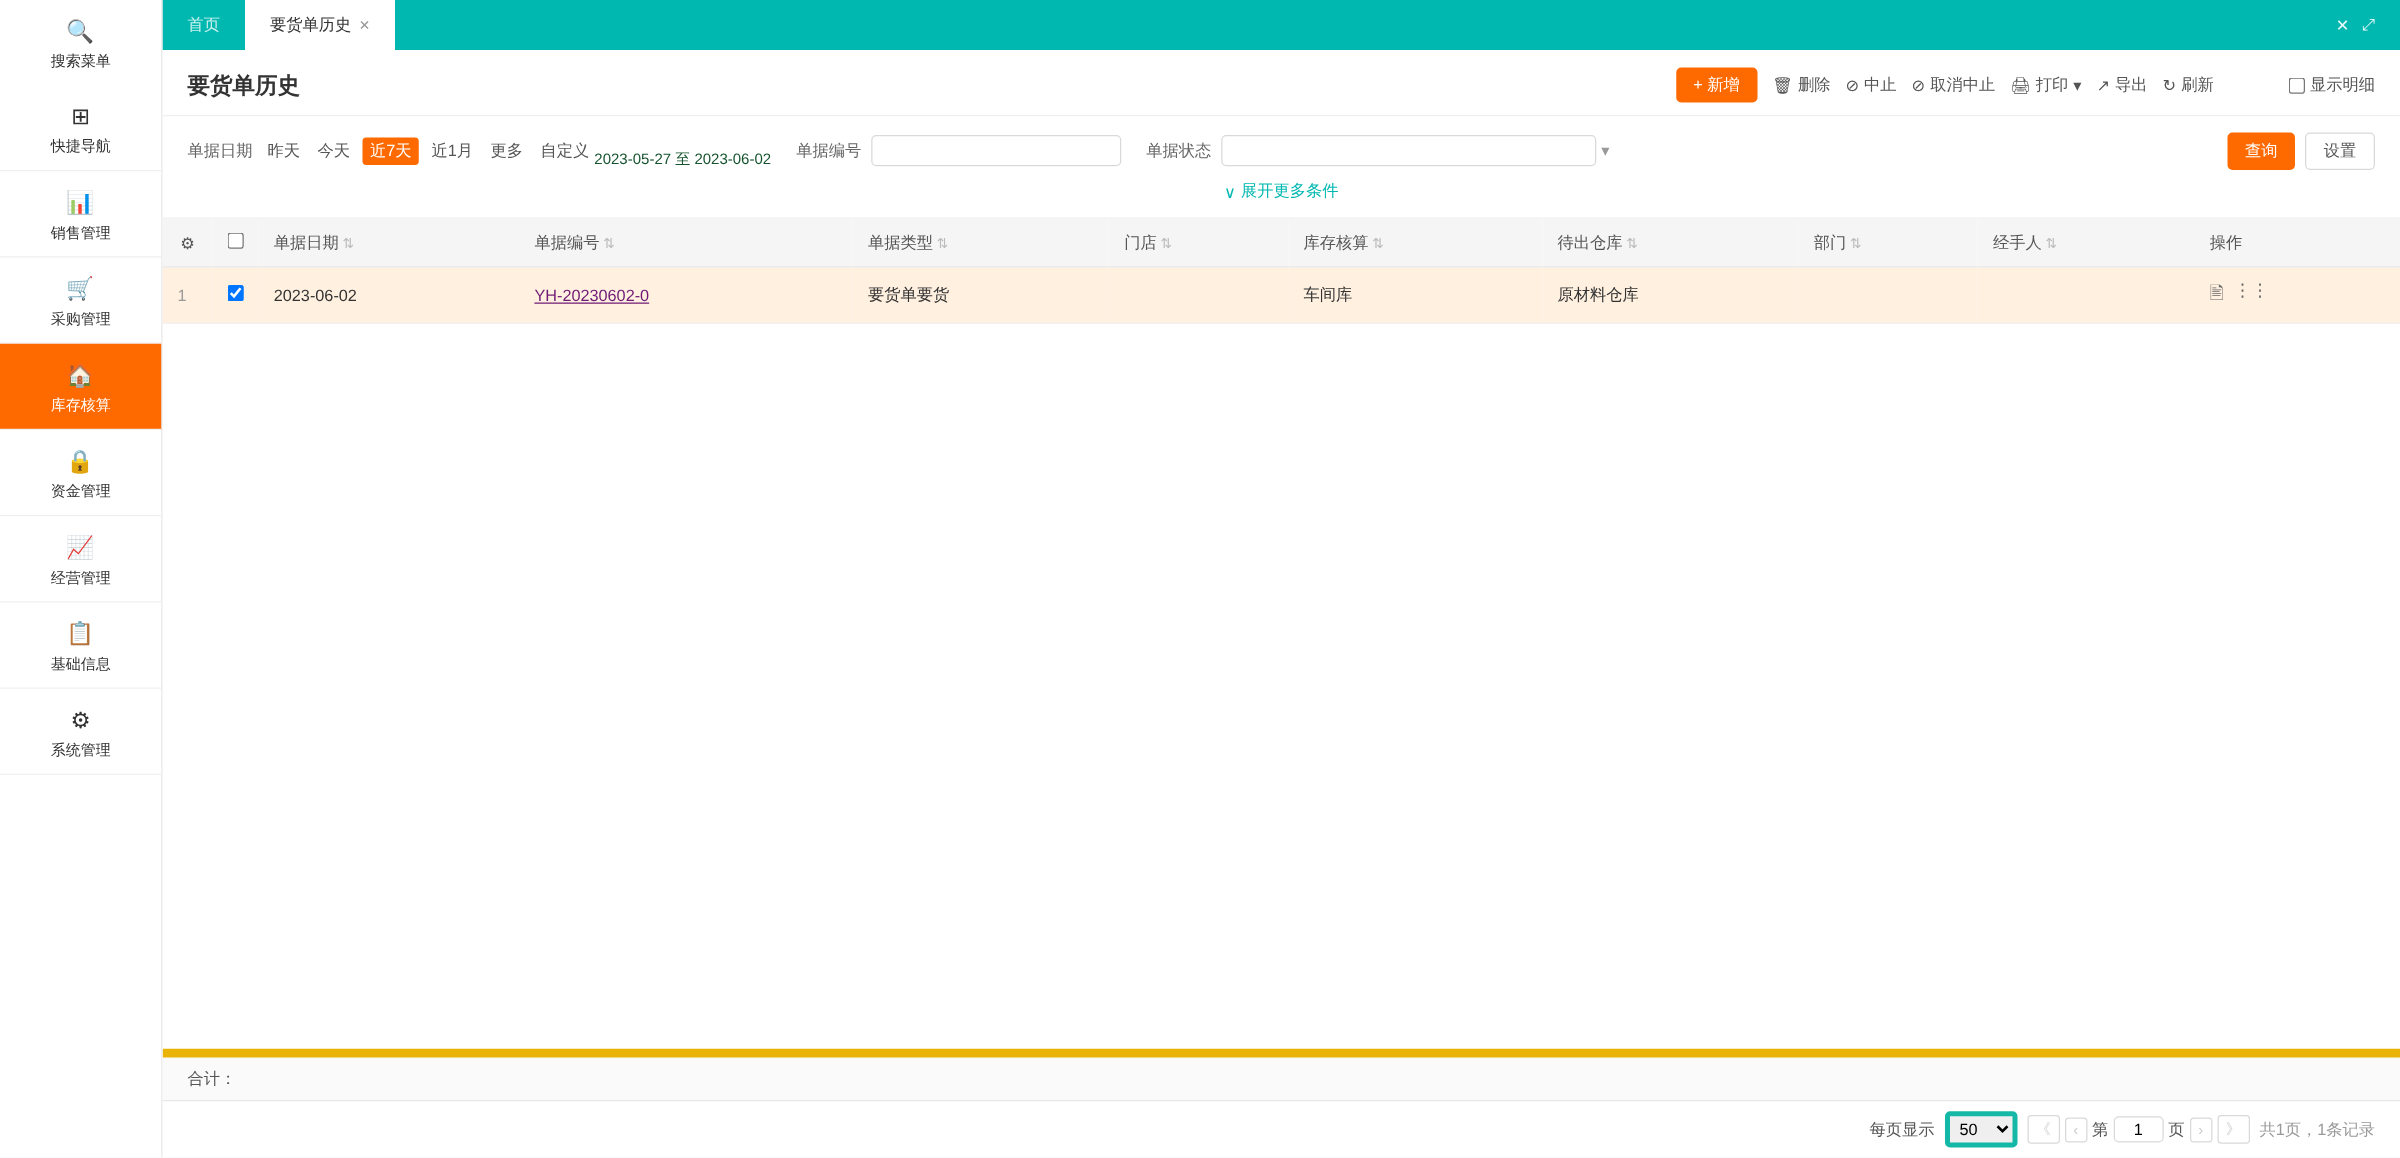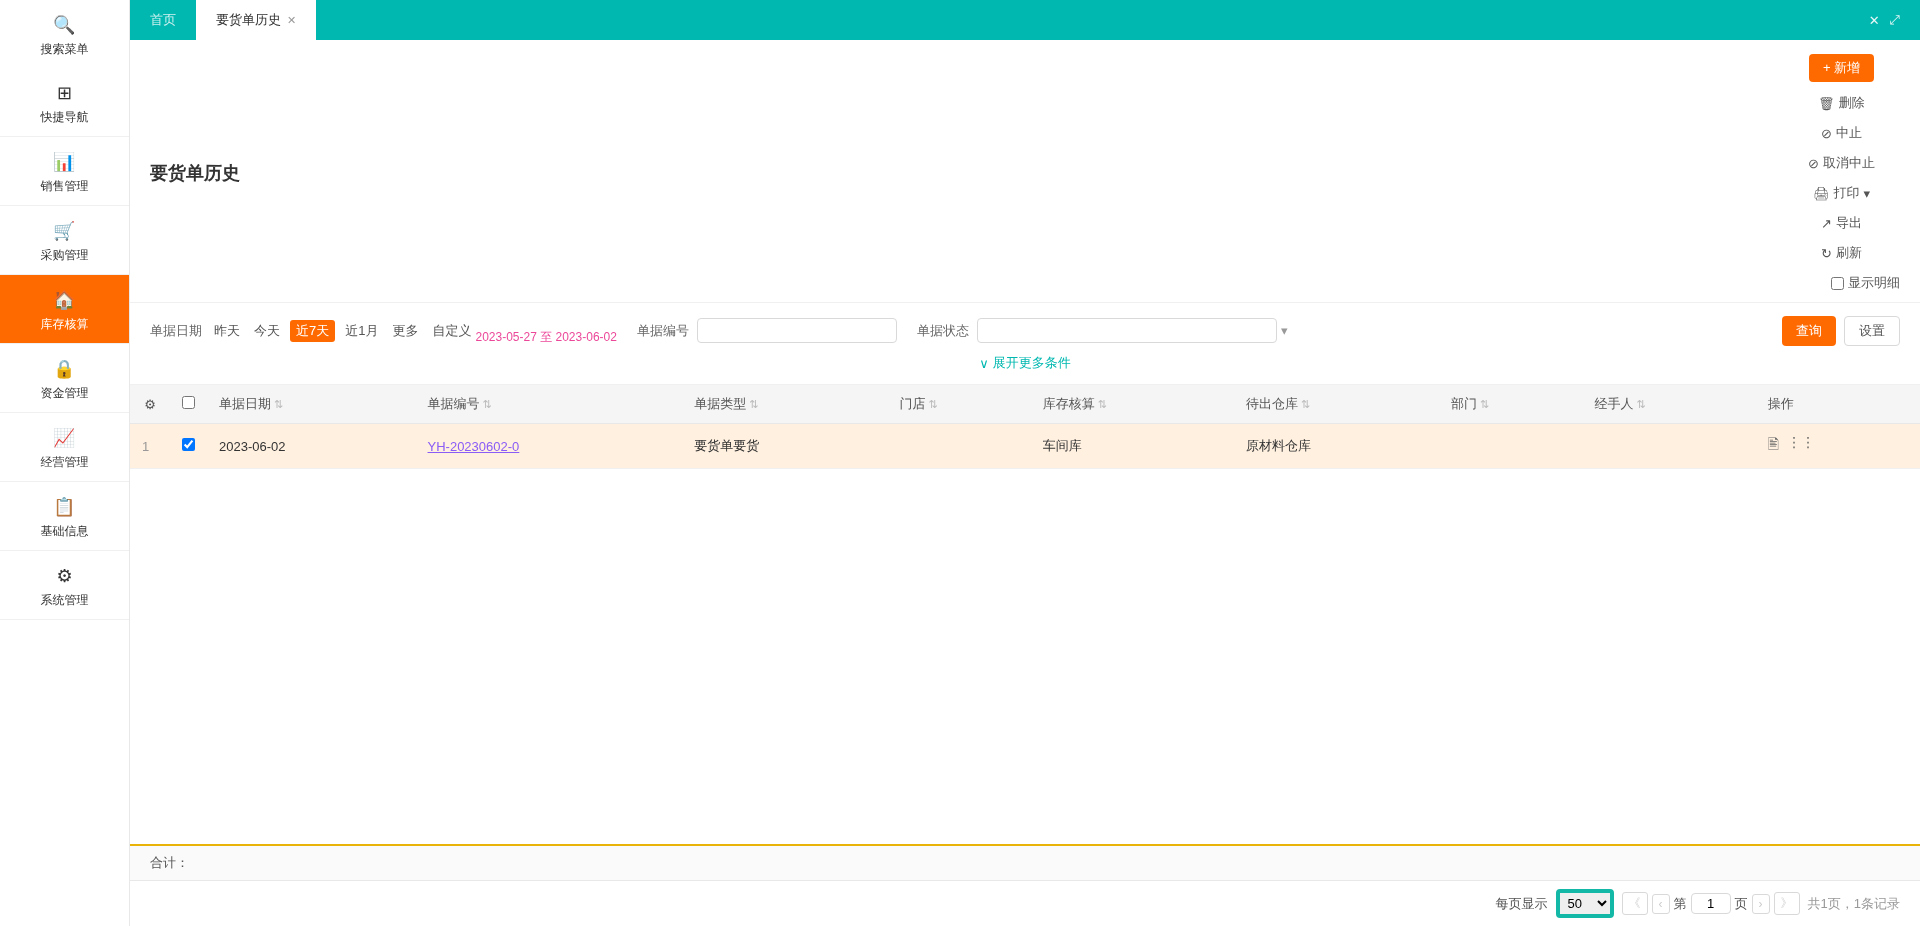--- a/index.html
+++ b/index.html
@@ -25,57 +25,57 @@
     .nav-tab-close { font-size: 11px; color: #999; cursor: pointer; }
     .top-right { margin-left: auto; display: flex; align-items: center; gap: 10px; padding-right: 20px; color: rgba(255,255,255,0.9); font-size: 13px; }
     .top-right-icon { cursor: pointer; }
 
     
     .content { flex: 1; background: #fff; display: flex; flex-direction: column; overflow: hidden; }
 
     
     .page-header { display: flex; align-items: center; justify-content: space-between; padding: 14px 20px 10px; border-bottom: 1px solid #f0f0f0; flex-shrink: 0; }
     .page-title { font-size: 18px; font-weight: bold; color: #333; }
-    .toolbar { display: flex; align-items: center; gap: 12px; flex-direction: column; }
+    .toolbar { display: flex; align-items: center; gap: 12px; }
     .toolbar-btn { display: flex; align-items: center; gap: 4px; cursor: pointer; color: #555; font-size: 13px; }
     .toolbar-btn-primary { background: #ff6a00; color: #fff; border: none; border-radius: 4px; padding: 5px 14px; cursor: pointer; font-size: 13px; }
     .toolbar-btn-secondary { background: #fff; color: #555; border: 1px solid #d9d9d9; border-radius: 4px; padding: 5px 14px; cursor: pointer; font-size: 13px; }
     .display-detail-btn { display: flex; align-items: center; gap: 4px; cursor: pointer; color: #555; font-size: 13px; }
 
     
     .filter-area { padding: 12px 20px; border-bottom: 1px solid #f0f0f0; flex-shrink: 0; }
     .filter-row { display: flex; align-items: center; gap: 20px; }
     .filter-item { display: flex; align-items: center; gap: 8px; }
     .filter-label { color: #666; font-size: 13px; white-space: nowrap; }
     .date-filters { display: flex; align-items: center; gap: 6px; }
     .date-btn { color: #555; font-size: 13px; cursor: pointer; padding: 2px 4px; }
     .date-btn.active { background: #ff6a00; color: #fff; border-radius: 3px; padding: 2px 6px; }
-    .date-range { color: #ec4899; font-size: 12px; margin-top: 14px; }
+    .date-range { color: #14532d; font-size: 12px; margin-top: 14px; }
     .filter-input { border: 1px solid #d9d9d9; border-radius: 4px; padding: 4px 8px; font-size: 13px; width: 200px; color: #333; outline: none; }
     .expand-more { display: flex; align-items: center; gap: 4px; color: #00b8b0; cursor: pointer; font-size: 13px; margin-top: 8px; justify-content: center; }
 
     
     .table-container { flex: 1; overflow-y: auto; overflow-x: auto; }
     table { width: 100%; border-collapse: collapse; font-size: 13px; }
     thead tr { background: #f5f5f5; }
     thead th { padding: 10px 12px; text-align: left; color: #555; font-weight: normal; border-bottom: 1px solid #e8e8e8; white-space: nowrap; }
     thead th .sort-icon { color: #bbb; font-size: 11px; margin-left: 3px; }
     tbody tr { border-bottom: 1px solid #f0f0f0; }
     tbody tr.selected { background: #fff0e0; }
     tbody td { padding: 10px 12px; color: #333; white-space: nowrap; }
-    .link-text { color: #8b5cf6; cursor: pointer; text-decoration: underline; text-align: right; }
+    .link-text { color: #701a75; cursor: pointer; text-decoration: underline; text-align: right; }
     .row-num { color: #999; }
     .action-icons { display: flex; gap: 8px; }
     .action-icon { cursor: pointer; color: #666; font-size: 14px; }
 
     
     .settings-icon-cell { width: 40px; text-align: center; }
 
     
-    .table-footer { padding: 8px 20px; border-top: 2px solid #eab308; background: #fafafa; color: #555; font-size: 13px; flex-shrink: 0; }
+    .table-footer { padding: 8px 20px; border-top: 7px solid #eab308; background: #fafafa; color: #555; font-size: 13px; flex-shrink: 0; }
 
     
     .pagination { display: flex; align-items: center; justify-content: flex-end; padding: 8px 20px; border-top: 1px solid #e8e8e8; gap: 8px; font-size: 13px; flex-shrink: 0; }
     .pagination-label { color: #555; text-align: center; }
     .page-size-select { border: 4px solid #14b8a6; border-radius: 4px; padding: 2px 4px; font-size: 13px; }
     .pagination-nav { display: flex; align-items: center; gap: 4px; }
     .pagination-btn { cursor: pointer; color: #555; padding: 2px 6px; border: 1px solid #d9d9d9; border-radius: 3px; font-size: 12px; background: #fff; }
     .pagination-btn.disabled { color: #ccc; cursor: not-allowed; }
     .pagination-input { border: 1px solid #d9d9d9; border-radius: 4px; padding: 2px 6px; font-size: 13px; width: 40px; text-align: center; }
     .pagination-info { color: #999; }

